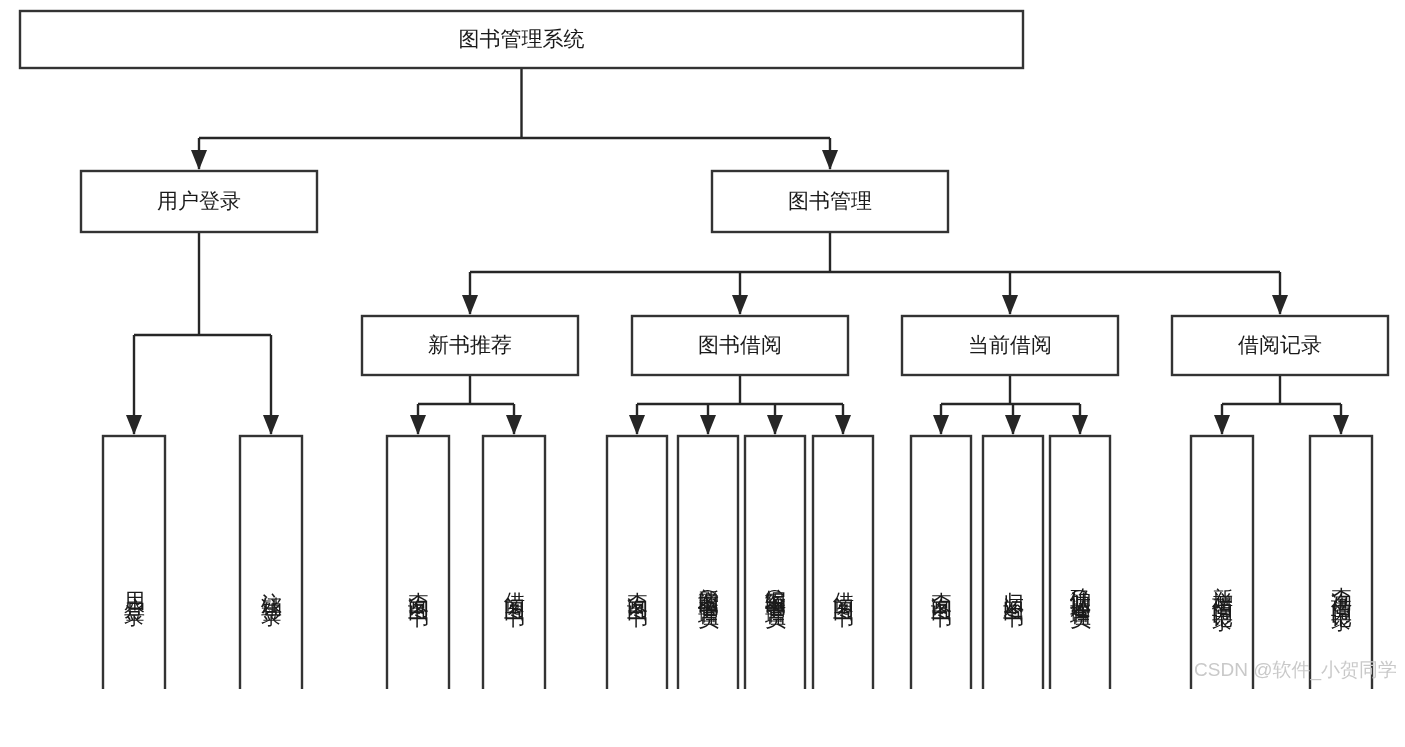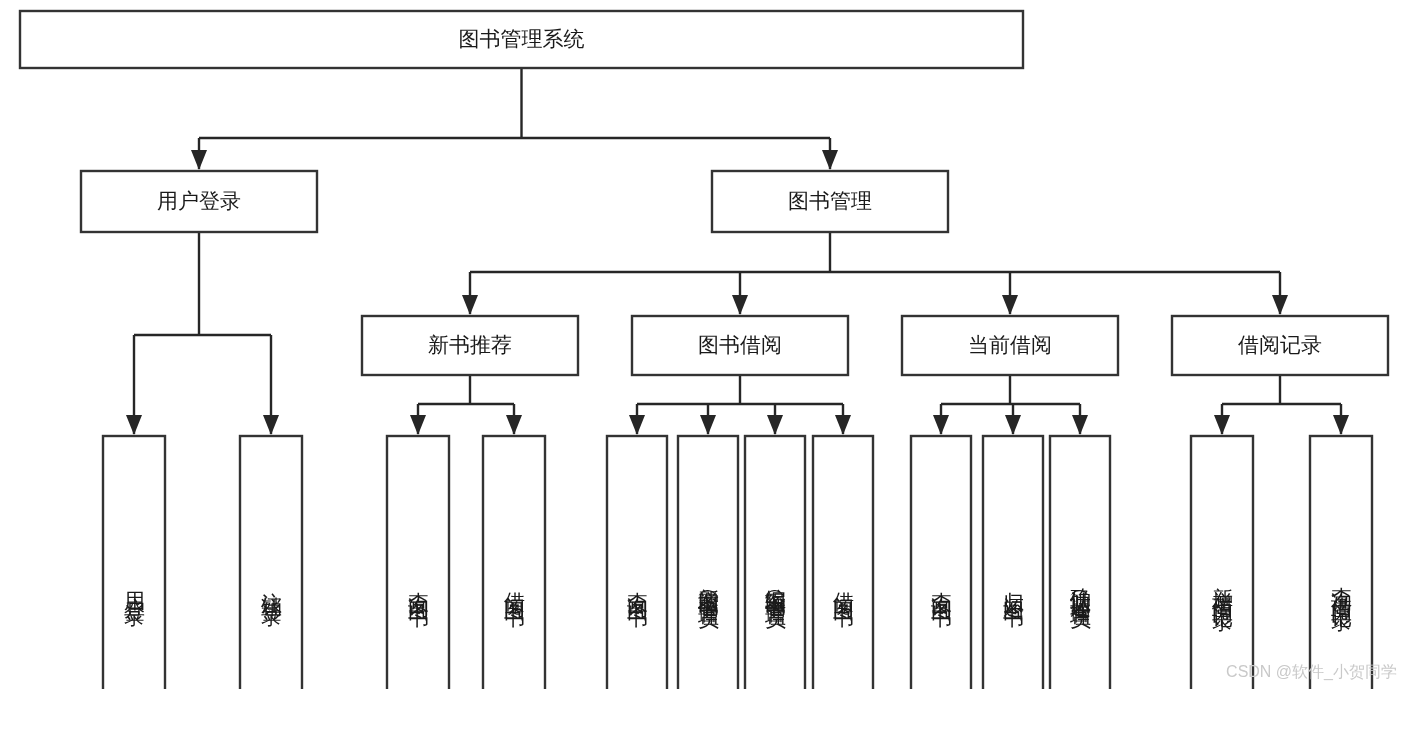--- a/index.html
+++ b/index.html
@@ -64,21 +64,21 @@
   }
   .leaf-label.tall {
     letter-spacing: 3px;
     font-size: 21px;
   }
   .watermark {
     position: absolute;
     right: 8px;
     bottom: 6px;
     font-family: "Liberation Sans", "DejaVu Sans", sans-serif;
-    font-size: 16px;
+    font-size: 19px;
     color: #c9c9c9;
     white-space: nowrap;
     user-select: none;
     margin-left: 24px;
   }
 </style>
 </head>
 <body>
 
 <div id="stage">

